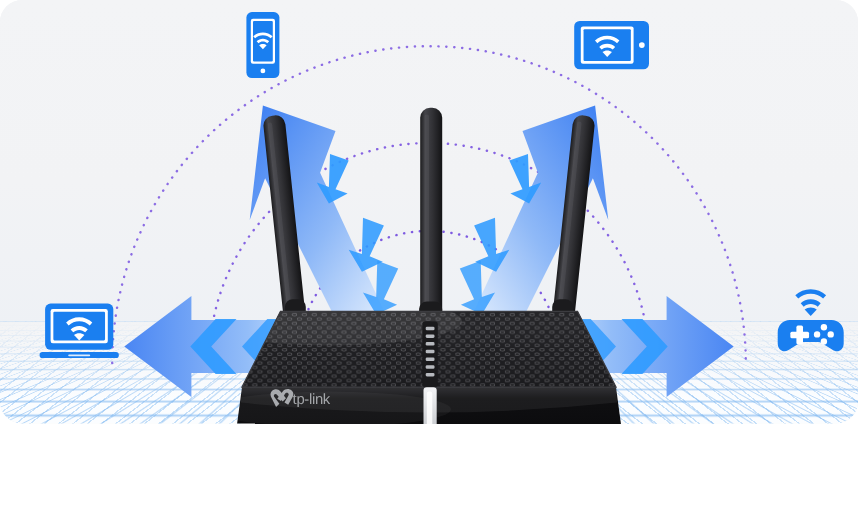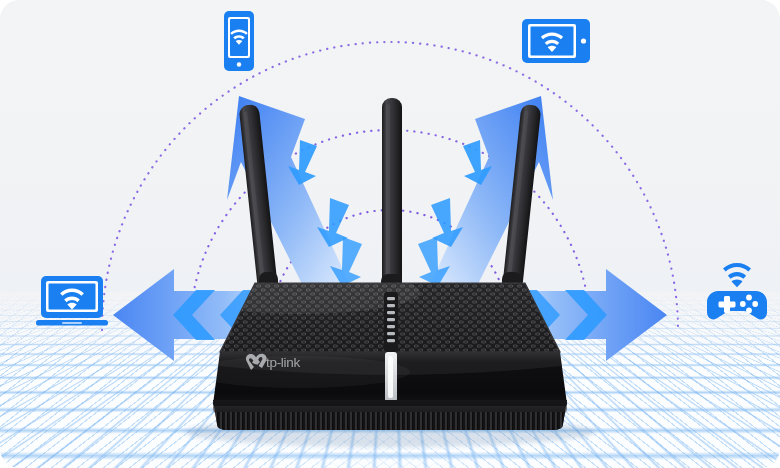--- a/index.html
+++ b/index.html
@@ -1,20 +1,20 @@
 <!DOCTYPE html>
 <html><head>
 <meta charset="utf-8">
 <style>
   html,body{margin:0;padding:0;background:#ffffff;}
   body{font-family:"Liberation Sans",sans-serif;}
 
   #scene{
     position:relative;
-    width:780px;height:468px;
+    width:780px;height:385px;
     background:#f2f3f5;
     border-radius:20px;
     overflow:hidden;
   }
 
   
   .sky{
     position:absolute;left:0;top:0;width:780px;height:300px;
     background:linear-gradient(180deg,#f3f4f6 0%,#f2f3f5 55%,#eef1f5 100%);
   }

